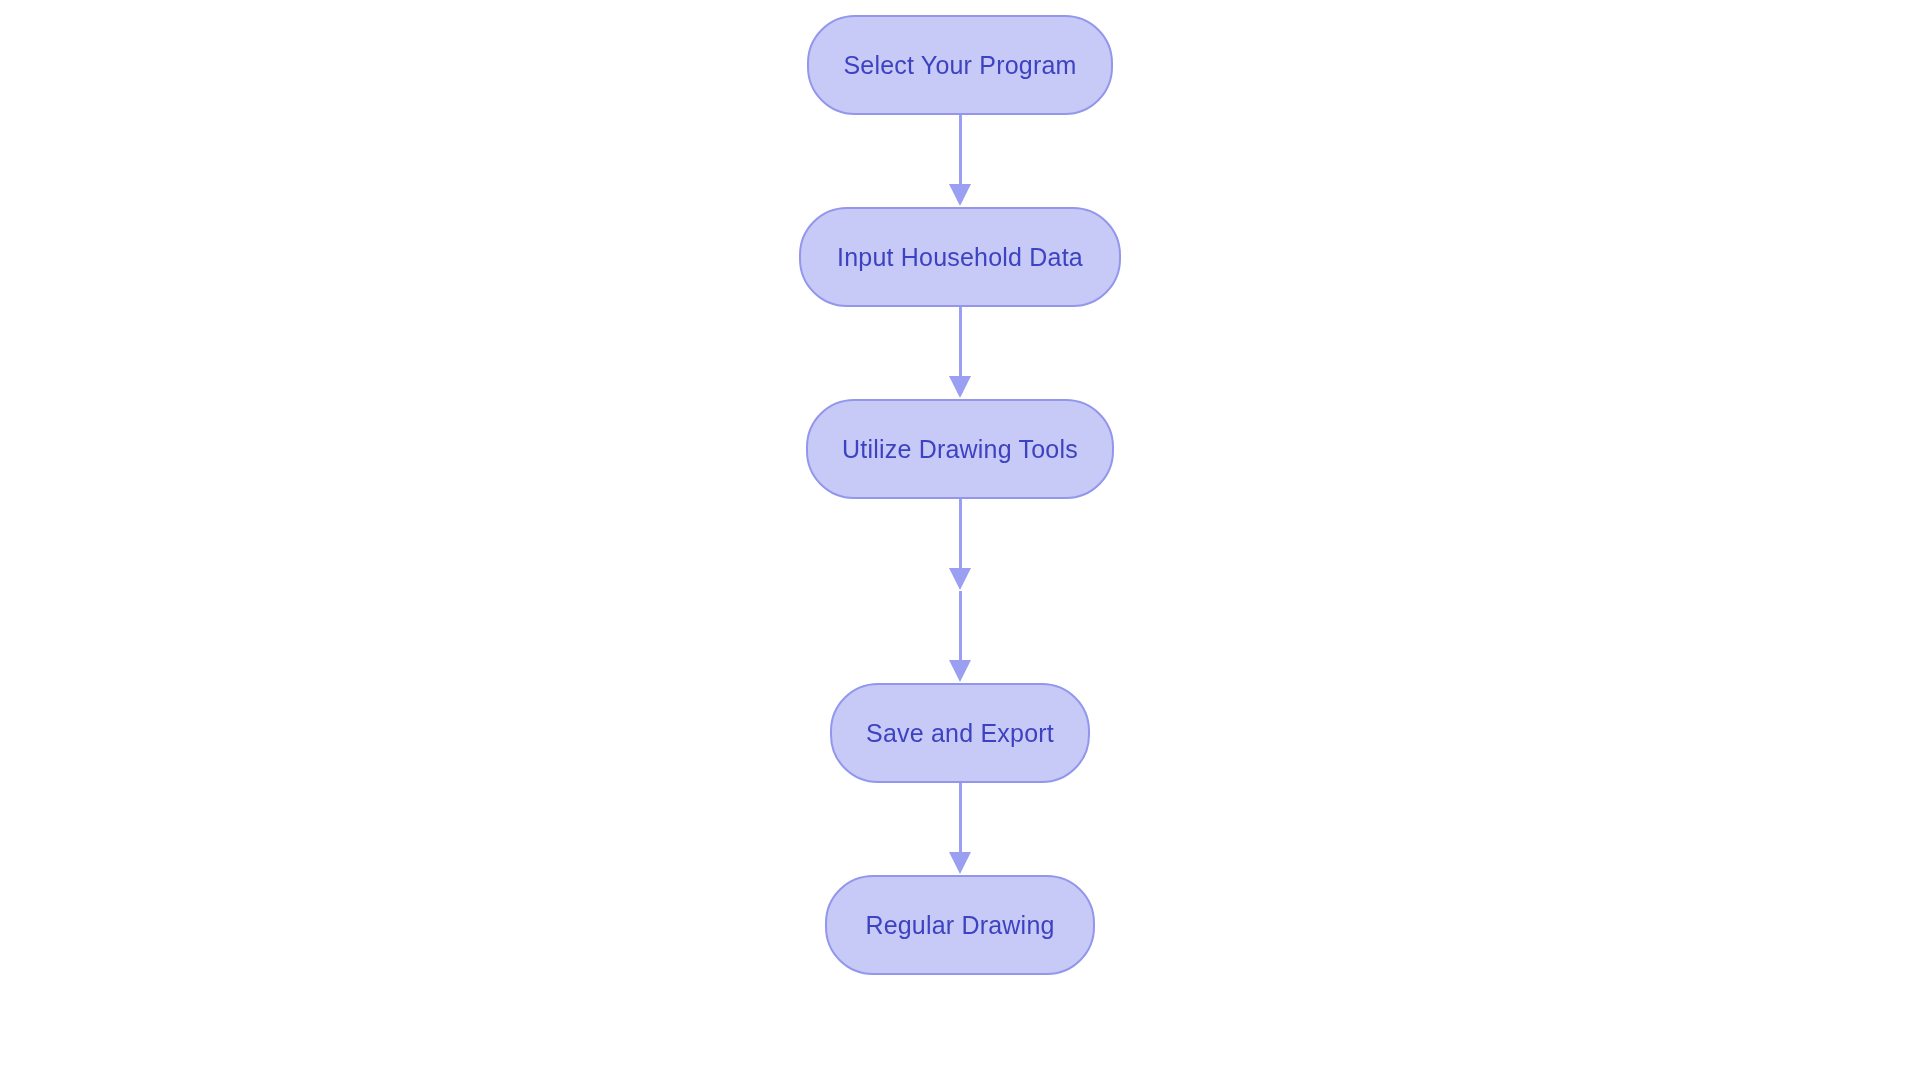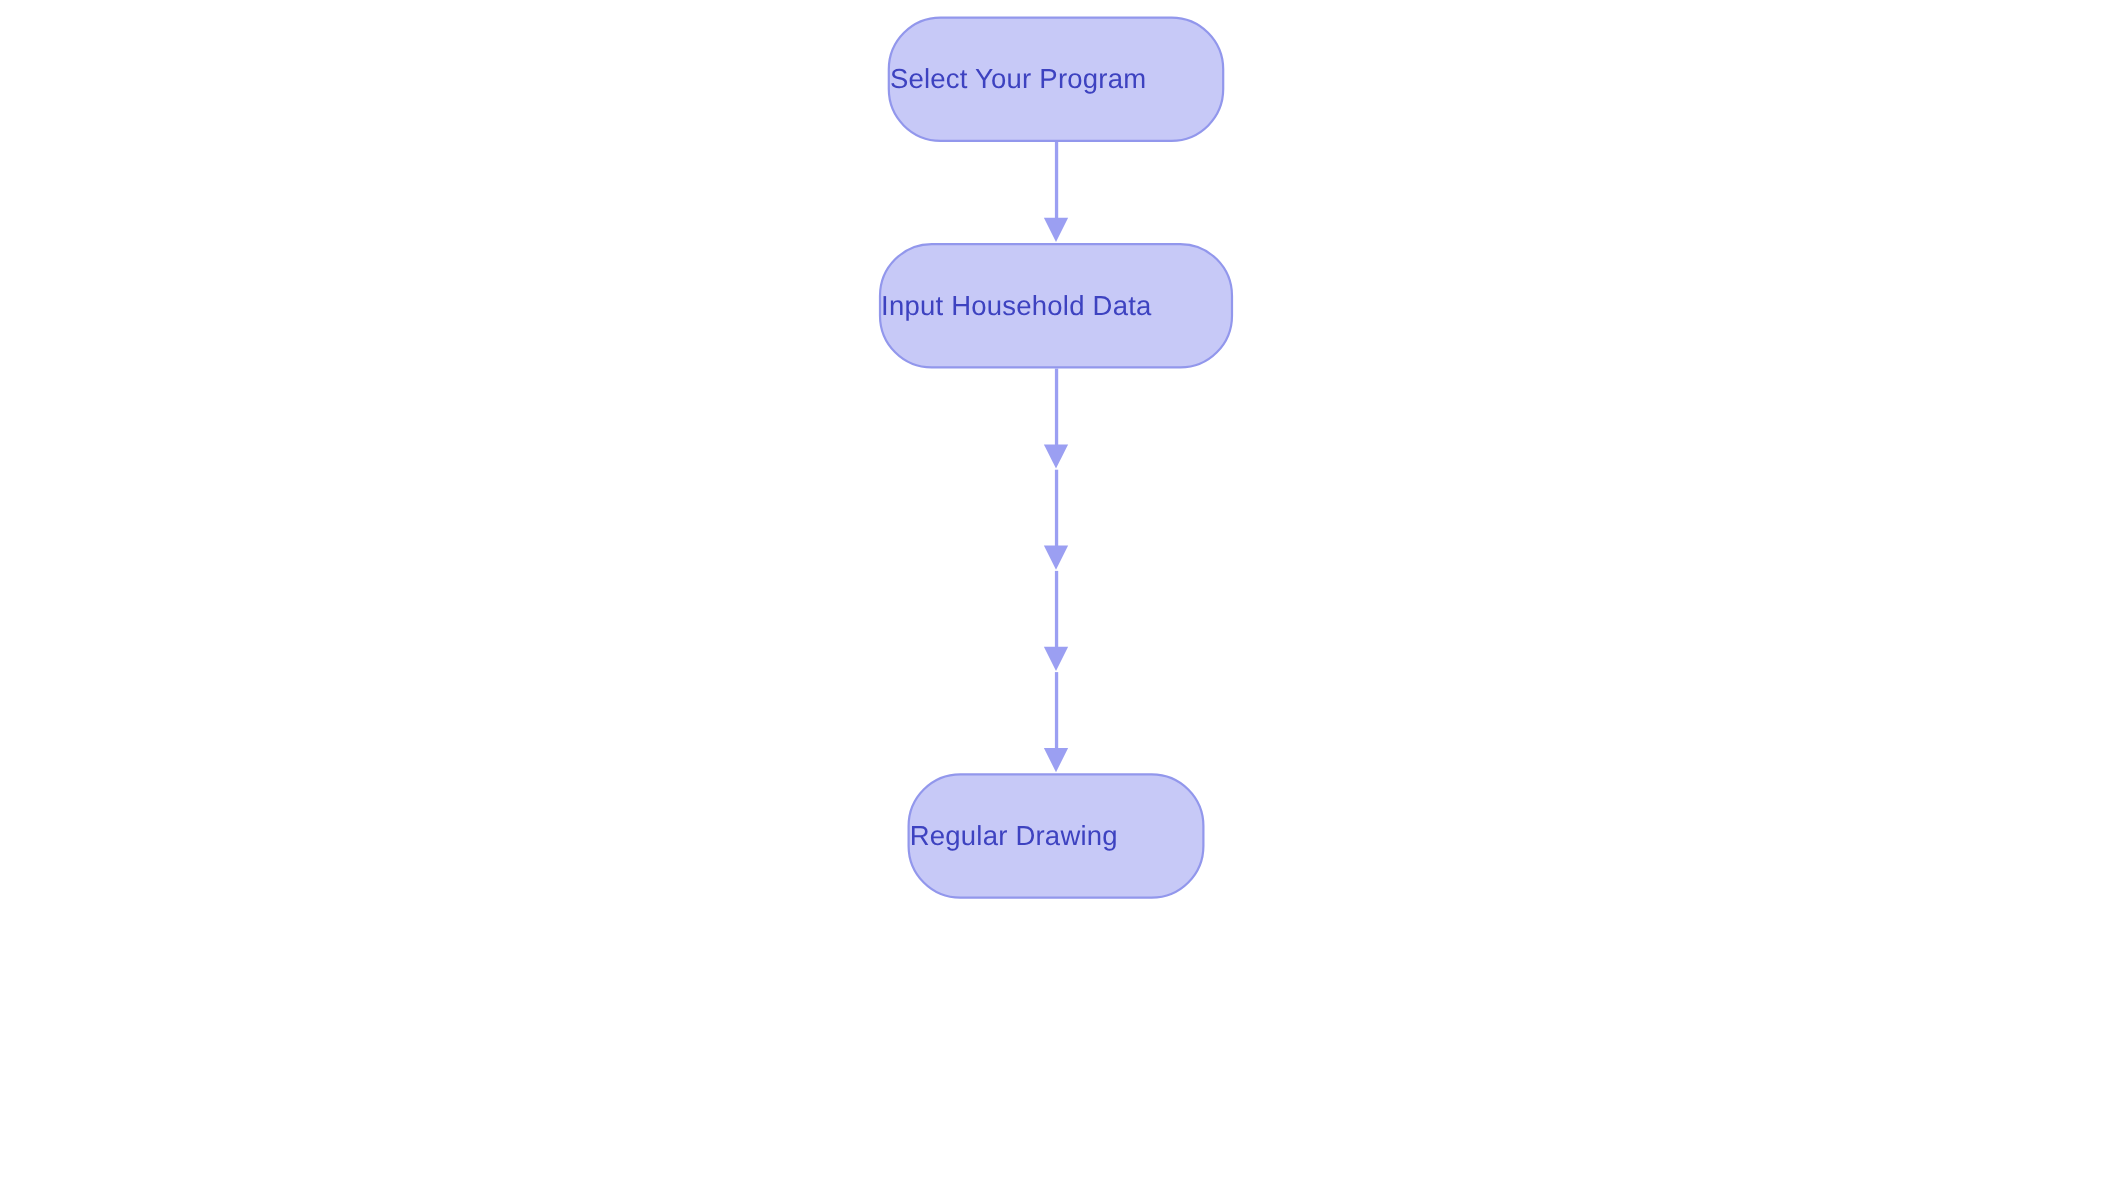--- a/index.html
+++ b/index.html
@@ -20,28 +20,28 @@
   .flow {
     position: absolute;
     left: 0;
     top: 15px;
     width: 1920px;
     display: flex;
     flex-direction: column;
     align-items: center;
   }
   .node {
-    height: 114px;
+    height: 100px;
     box-sizing: border-box;
     background: #c7c9f7;
     border: 2px solid #9297ec;
     border-radius: 48px;
     display: flex;
     align-items: center;
-    justify-content: flex-start;
+    justify-content: center;
     flex: 0 0 auto;
   }
   .node-label {
     color: #3d42c0;
     font-size: 25px;
     letter-spacing: 0.2px;
     white-space: nowrap;
     user-select: none;
   }
   .arrow {
@@ -83,32 +83,38 @@
 
     <div class="node" style="width:322px">
       <span class="node-label">Input Household Data</span>
     </div>
 
     <div class="arrow">
       <div class="arrow-line"></div>
       <div class="arrow-head"></div>
     </div>
 
+    <div class="node" style="width:308px">
+      <span class="node-label">Utilize Drawing Tools</span>
+    </div>
 
     <div class="arrow">
       <div class="arrow-line"></div>
       <div class="arrow-head"></div>
     </div>
 
 
     <div class="arrow">
       <div class="arrow-line"></div>
       <div class="arrow-head"></div>
     </div>
 
+    <div class="node" style="width:260px">
+      <span class="node-label">Save and Export</span>
+    </div>
 
     <div class="arrow">
       <div class="arrow-line"></div>
       <div class="arrow-head"></div>
     </div>
 
     <div class="node" style="width:270px">
       <span class="node-label">Regular Drawing</span>
     </div>
 

